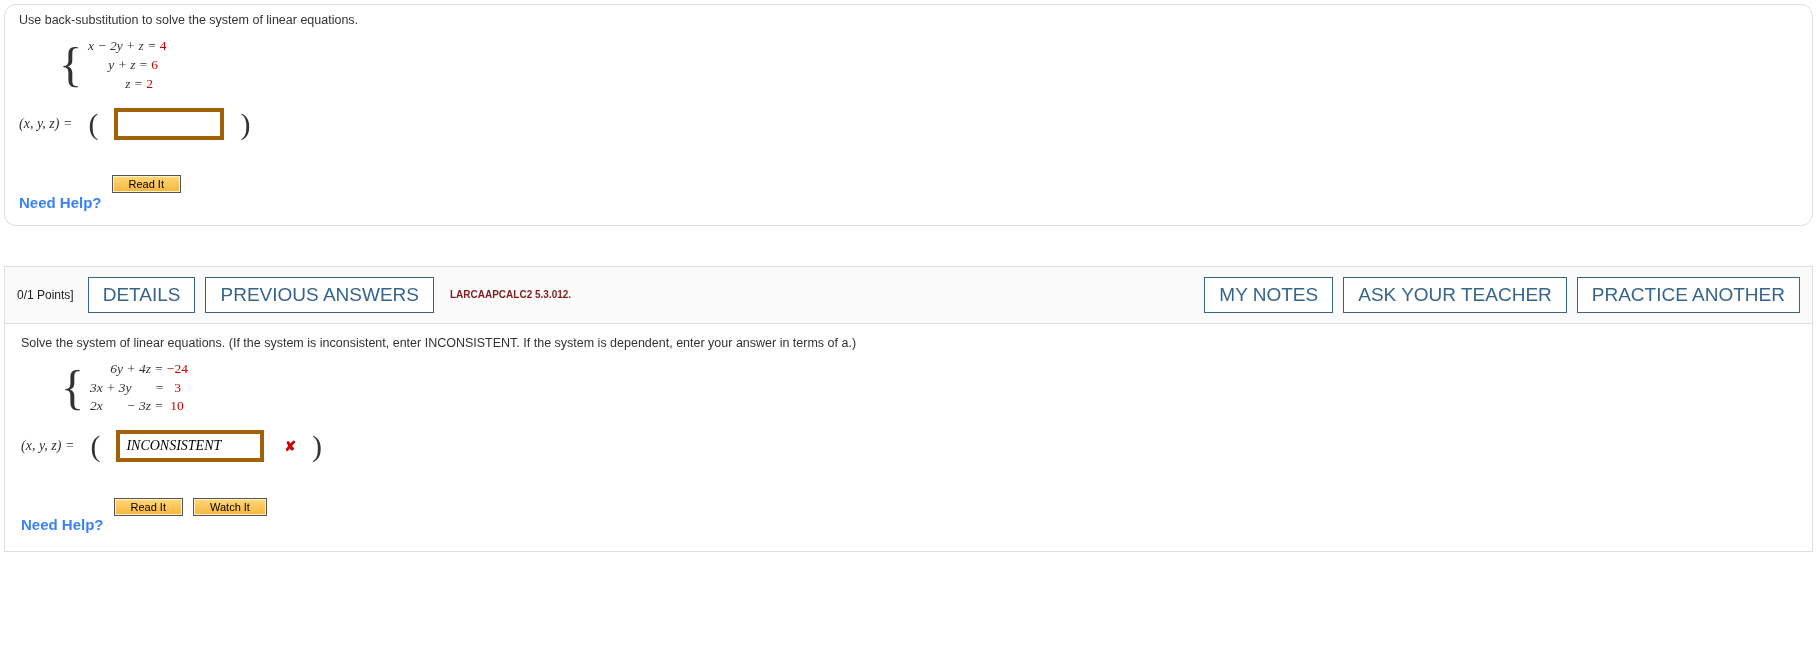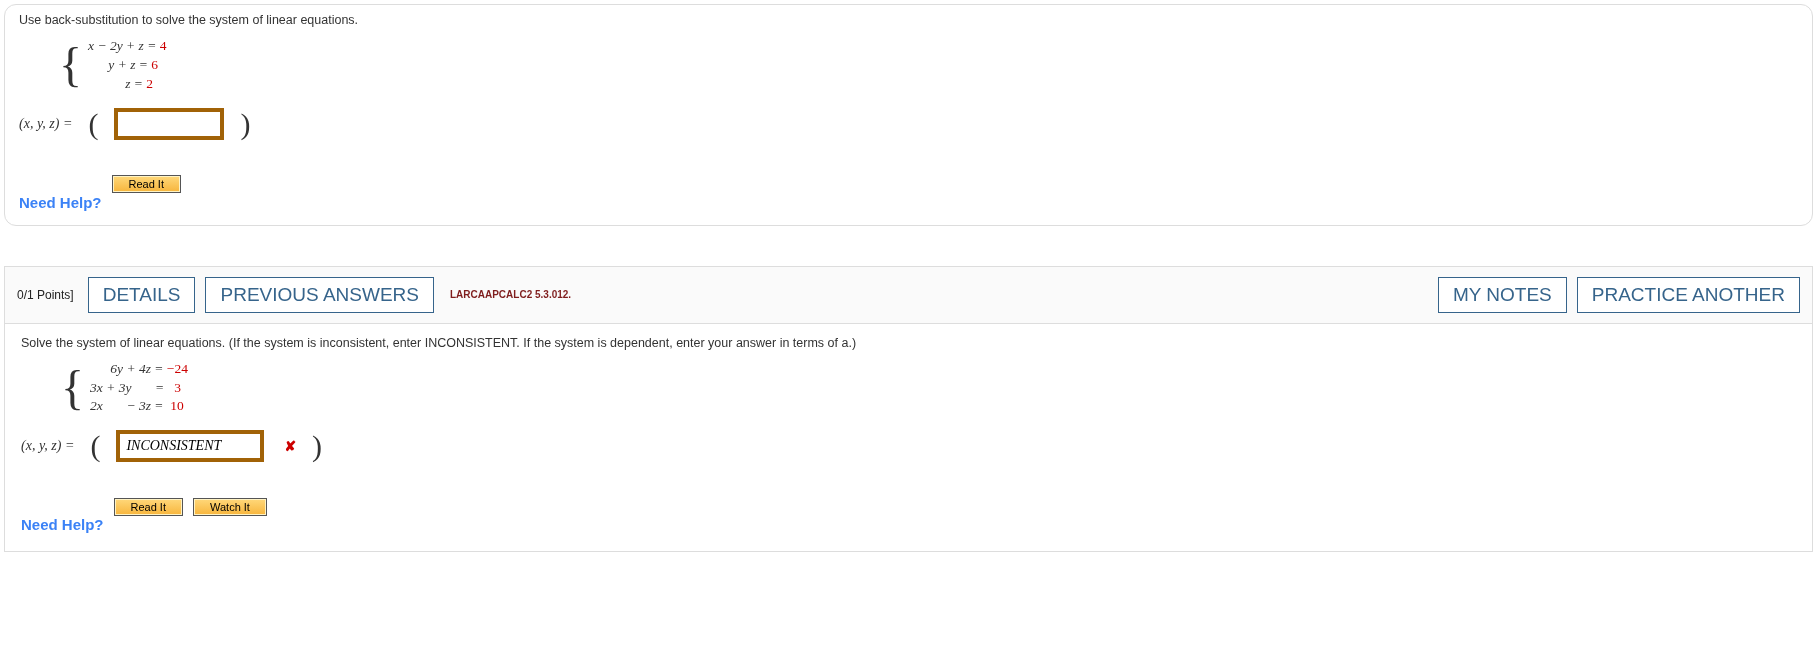--- a/index.html
+++ b/index.html
@@ -158,20 +158,21 @@
 </div>
 
 <div class="panel2">
   <div class="hdr">
     <span class="points">0/1 Points]</span>
     <span class="btn">DETAILS</span>
     <span class="btn">PREVIOUS ANSWERS</span>
     <span class="ref">LARCAAPCALC2 5.3.012.</span>
     <span class="spacer"></span>
     <span class="btn">MY NOTES</span>
+    <span class="btn">ASK YOUR TEACHER</span>
     <span class="btn">PRACTICE ANOTHER</span>
   </div>
 
   <div class="body-inner">
     <div class="instr">Solve the system of linear equations. (If the system is inconsistent, enter INCONSISTENT. If the system is dependent, enter your answer in terms of a.)</div>
 
     <div class="eqwrap">
       <span class="brace">{</span>
       <span class="eqs"><span>      6y + 4z = </span><span class="rhs">−24</span>
 <span>3x + 3y       =   </span><span class="rhs">3</span>

